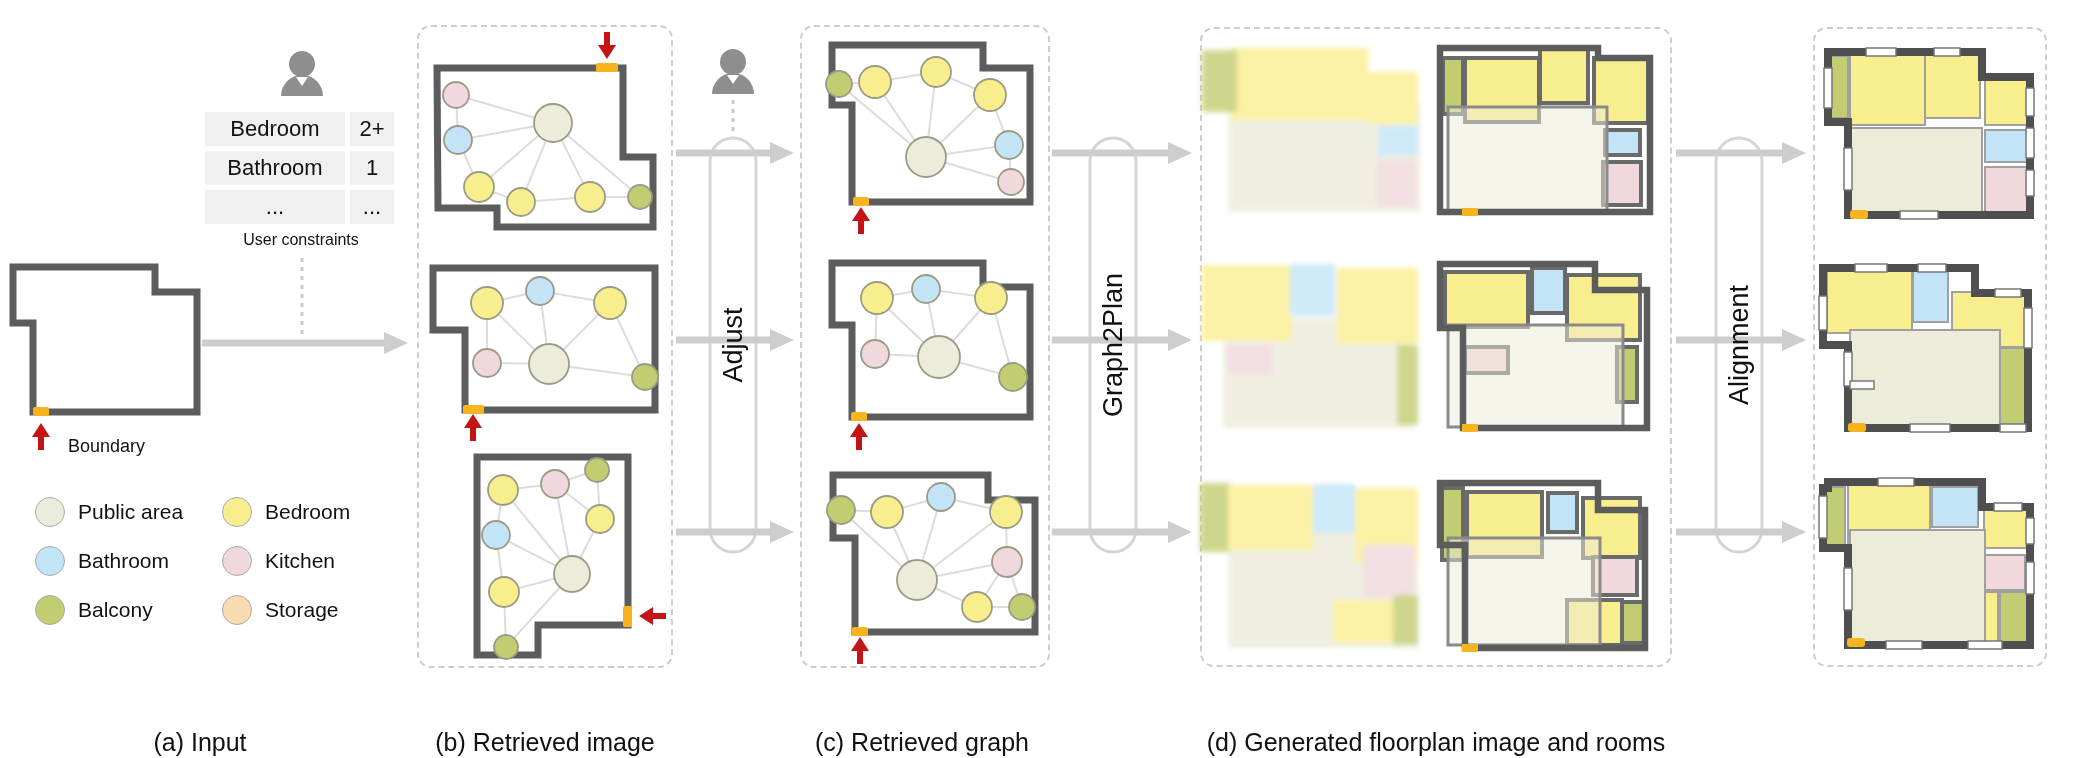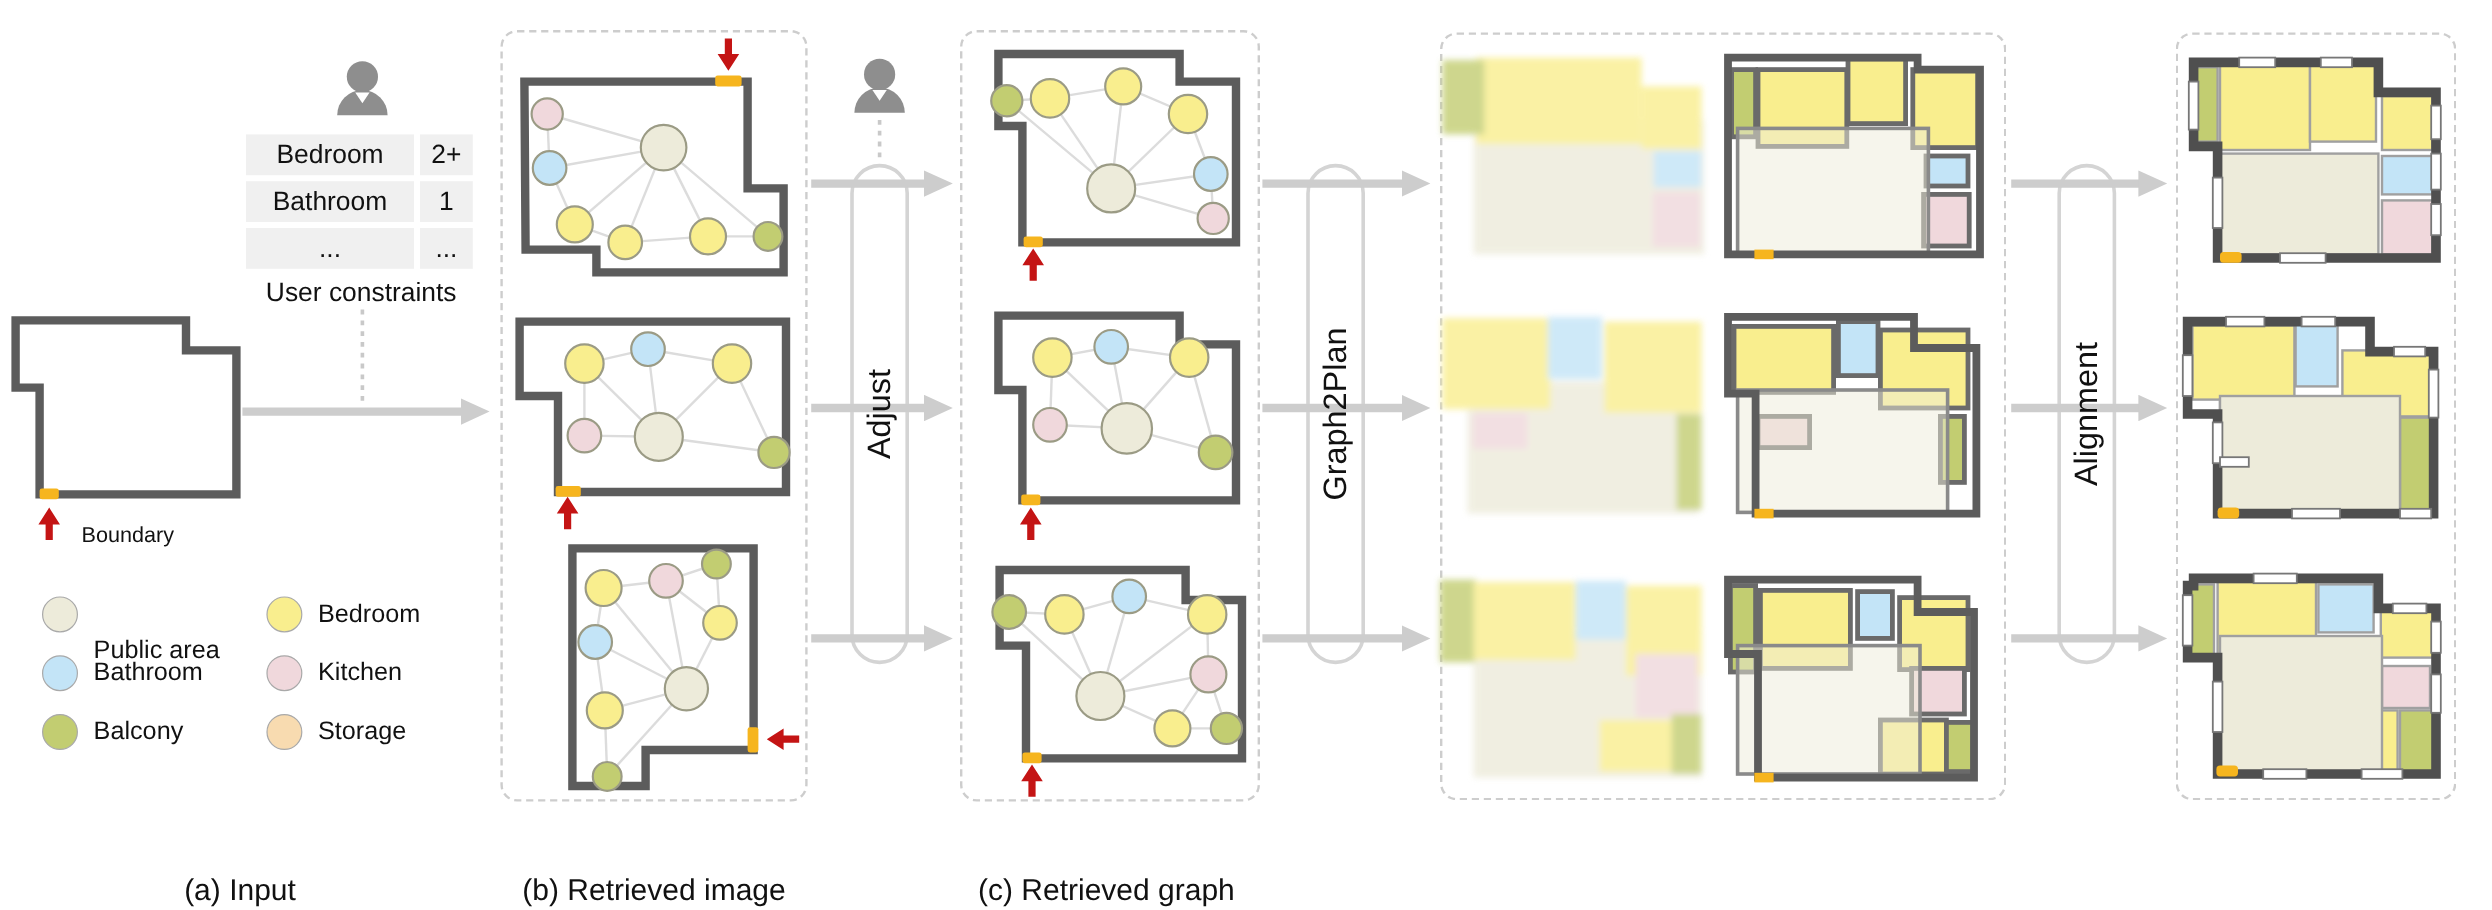--- a/index.html
+++ b/index.html
@@ -8,21 +8,21 @@
   .panel{position:absolute;border:2px dashed #cdcdcd;border-radius:14px;box-sizing:border-box;}
   .gfx{position:absolute;left:0;top:0;pointer-events:none;}
   .cell{position:absolute;background:#f0f0f0;display:flex;align-items:center;justify-content:center;
         font-size:22px;}
   .caption{position:absolute;transform:translateX(-50%);font-size:25px;white-space:nowrap;margin-top:28px;}
   .pill-label{position:absolute;writing-mode:vertical-rl;transform:translate(-50%,-50%) rotate(180deg);
         font-size:27px;white-space:nowrap;}
   .legend-dot{position:absolute;width:30px;height:30px;border-radius:50%;
         border:1px solid #a9a9a9;box-sizing:border-box;}
   .legend-label{position:absolute;font-size:21px;line-height:30px;white-space:nowrap;}
-  .small-label{position:absolute;font-size:22px;white-space:nowrap;}
+  .small-label{position:absolute;font-size:16px;white-space:nowrap;}
   .centerx{transform:translateX(-50%);}
 
   
   .wall{fill:#ffffff;stroke:#5c5c5c;stroke-width:7;stroke-linejoin:miter;}
   .edge{stroke:#dcdcdc;stroke-width:2;}
   .node{stroke:#9b9b85;stroke-width:1.8;}
   .n-pub{fill:#edebda}.n-bed{fill:#f9ee8e}.n-bath{fill:#c3e4f7}.n-kit{fill:#f0d8dc}.n-balc{fill:#c2cd71}
   .door{fill:#f6b51e;}
   .redarrow{fill:#c41414;}
   .flow{stroke:#cdcdcd;stroke-width:7;fill:none;}
@@ -393,33 +393,34 @@
   <div class="cell" style="left:350px;top:112px;width:44px;height:34px">2+</div>
   <div class="cell" style="left:205px;top:151px;width:140px;height:34px">Bathroom</div>
   <div class="cell" style="left:350px;top:151px;width:44px;height:34px">1</div>
   <div class="cell" style="left:205px;top:190px;width:140px;height:34px">...</div>
   <div class="cell" style="left:350px;top:190px;width:44px;height:34px">...</div>
   <div class="small-label centerx" style="left:301px;top:231px">User constraints</div>
 
   <div class="small-label" style="left:68px;top:436px;font-size:18px">Boundary</div>
 
   <span class="legend-dot" style="left: 35px; top: 497px; background-color: rgb(237, 235, 218);"></span>
-  <span class="legend-label" style="left:78px;top:527px">Public area</span>
+  <span class="legend-label" style="left:78px;top:497px">Public area</span>
   <span class="legend-dot" style="left: 222px; top: 497px; background-color: rgb(249, 238, 142);"></span>
   <span class="legend-label" style="left:265px;top:497px">Bedroom</span>
   <span class="legend-dot" style="left: 35px; top: 546px; background-color: rgb(195, 228, 247);"></span>
   <span class="legend-label" style="left:78px;top:546px">Bathroom</span>
   <span class="legend-dot" style="left: 222px; top: 546px; background-color: rgb(240, 216, 220);"></span>
   <span class="legend-label" style="left:265px;top:546px">Kitchen</span>
   <span class="legend-dot" style="left: 35px; top: 595px; background-color: rgb(194, 205, 113);"></span>
   <span class="legend-label" style="left:78px;top:595px">Balcony</span>
   <span class="legend-dot" style="left: 222px; top: 595px; background-color: rgb(248, 219, 176);"></span>
   <span class="legend-label" style="left:265px;top:595px">Storage</span>
 
   <div class="pill-label" style="left:733px;top:345px">Adjust</div>
   <div class="pill-label" style="left:1113px;top:345px">Graph2Plan</div>
   <div class="pill-label" style="left:1739px;top:345px">Alignment</div>
 
   <div class="caption" style="left:200px;top:700px">(a) Input</div>
   <div class="caption" style="left:545px;top:700px">(b) Retrieved image</div>
   <div class="caption" style="left:922px;top:700px">(c) Retrieved graph</div>
+  <div class="caption" style="left:1436px;top:700px">(d) Generated floorplan image and rooms</div>
 
 </div>
 
 </body></html>

